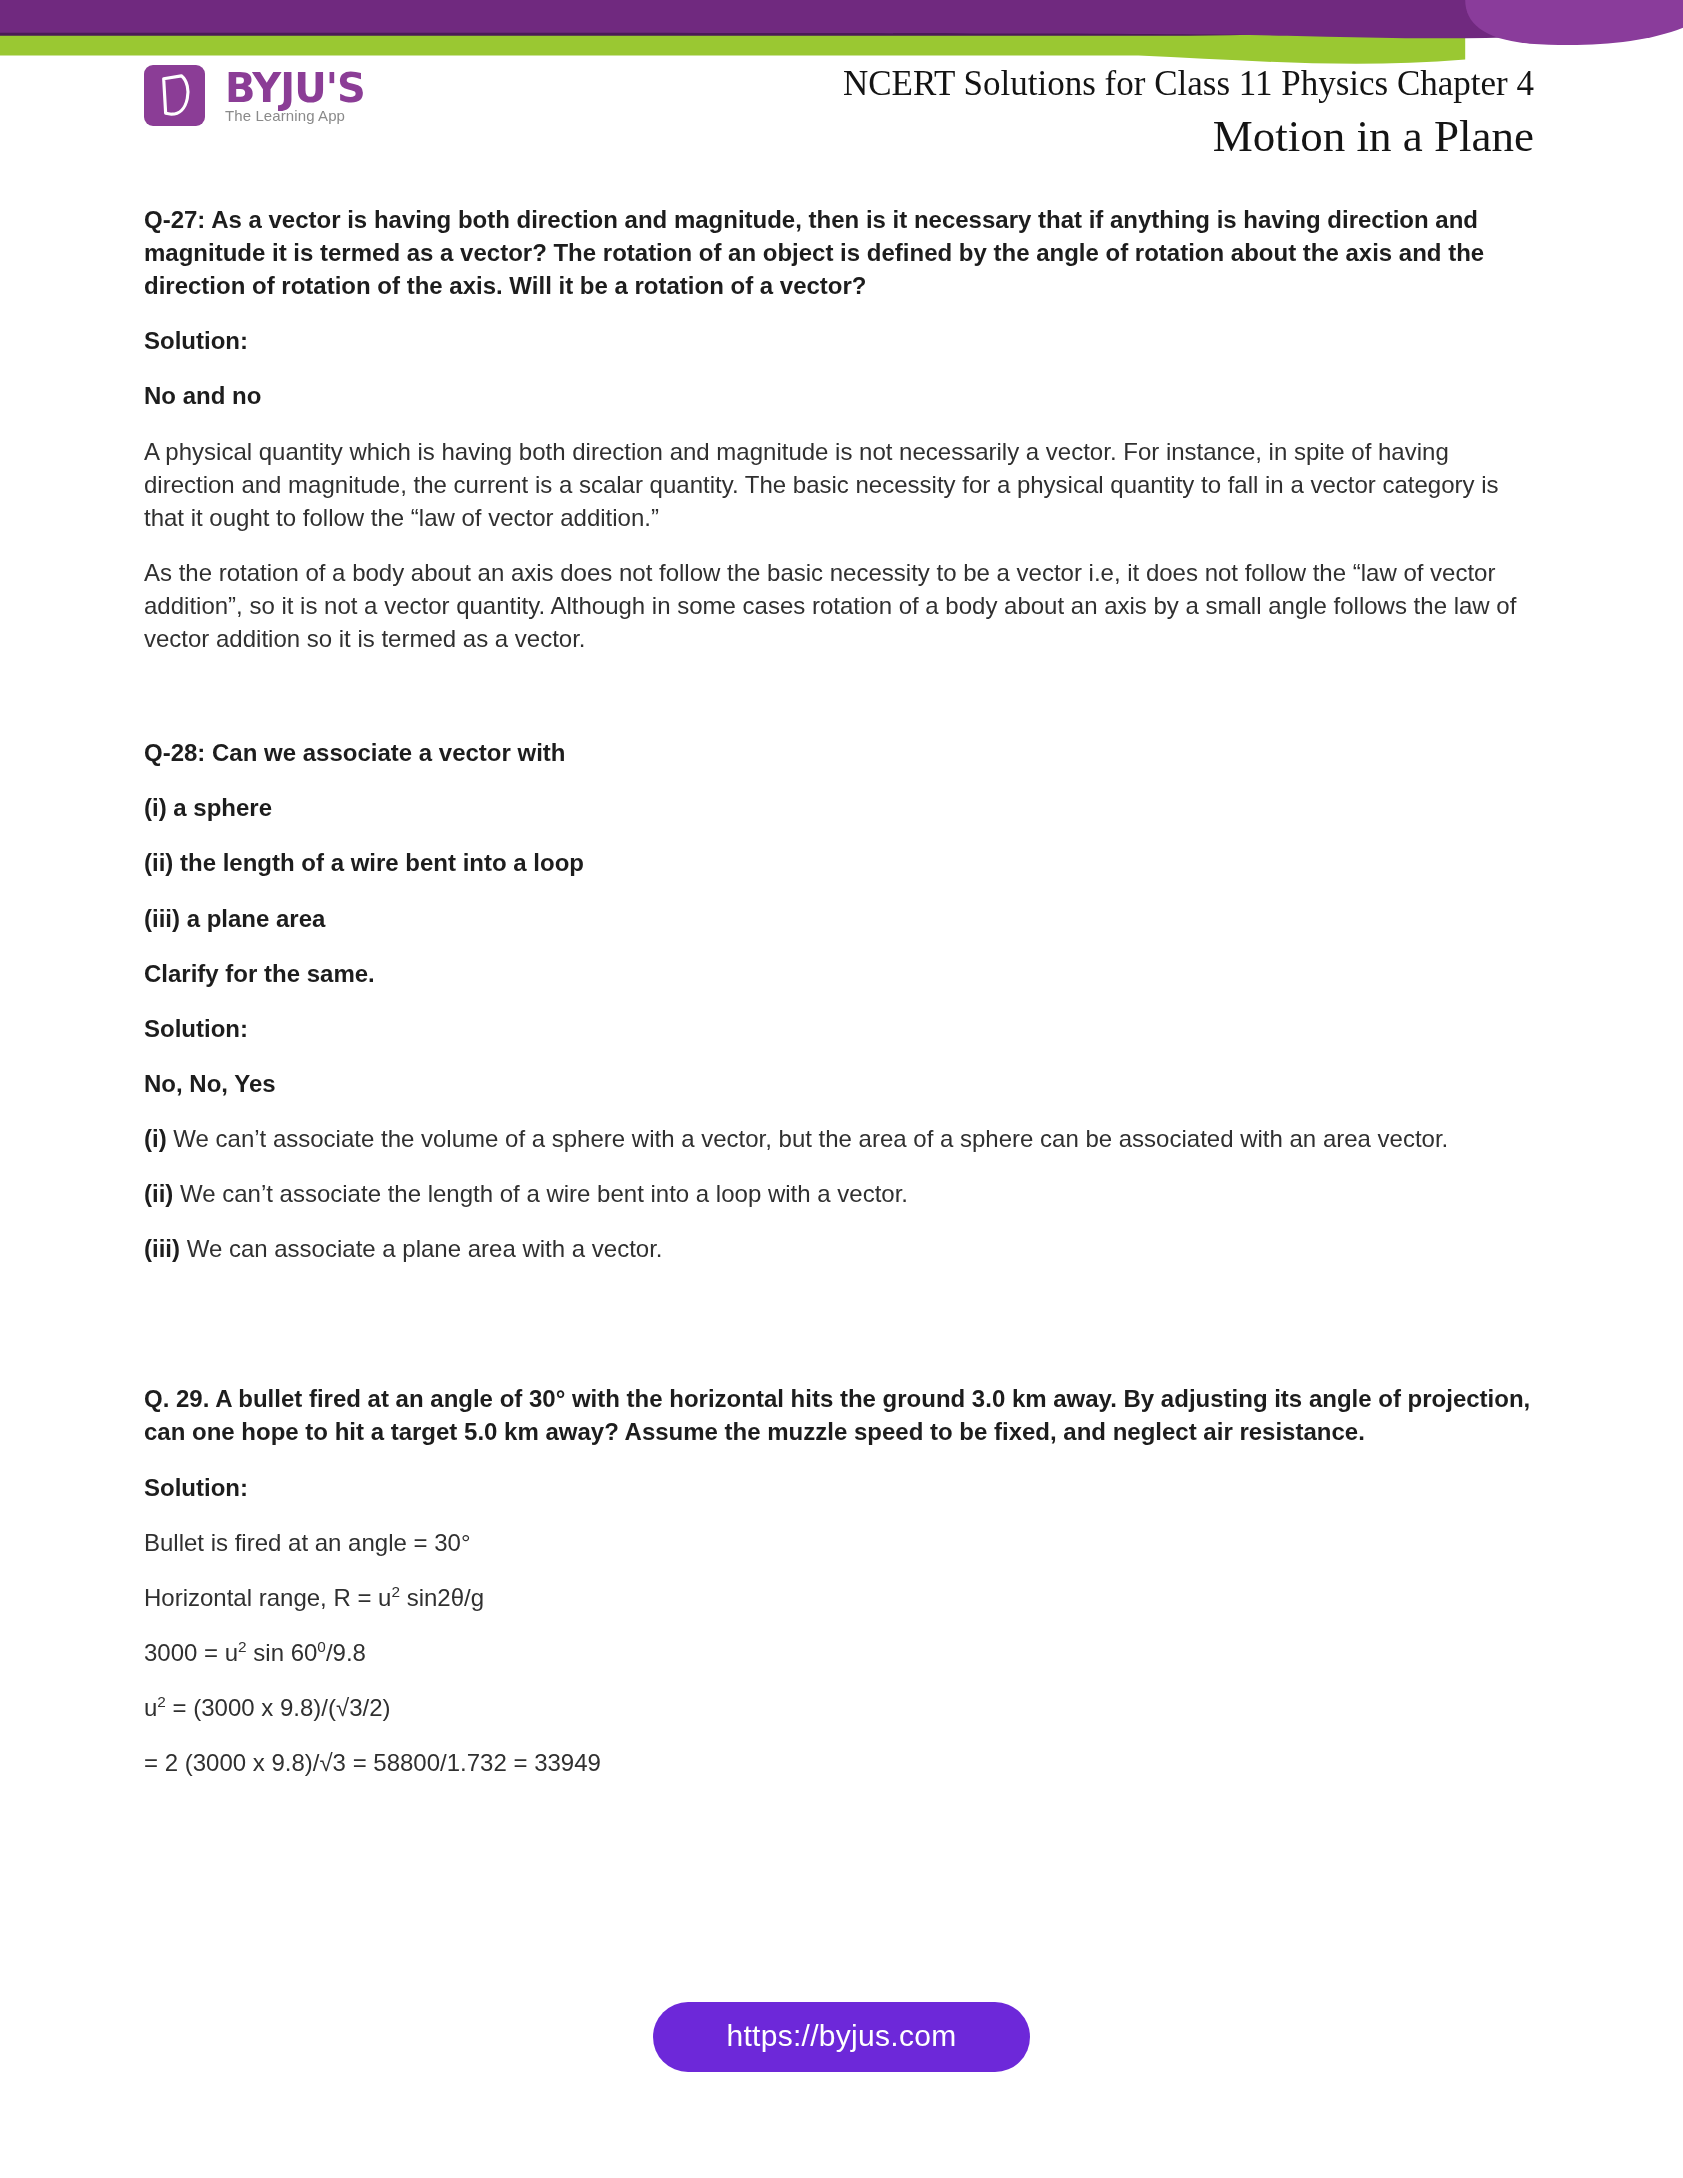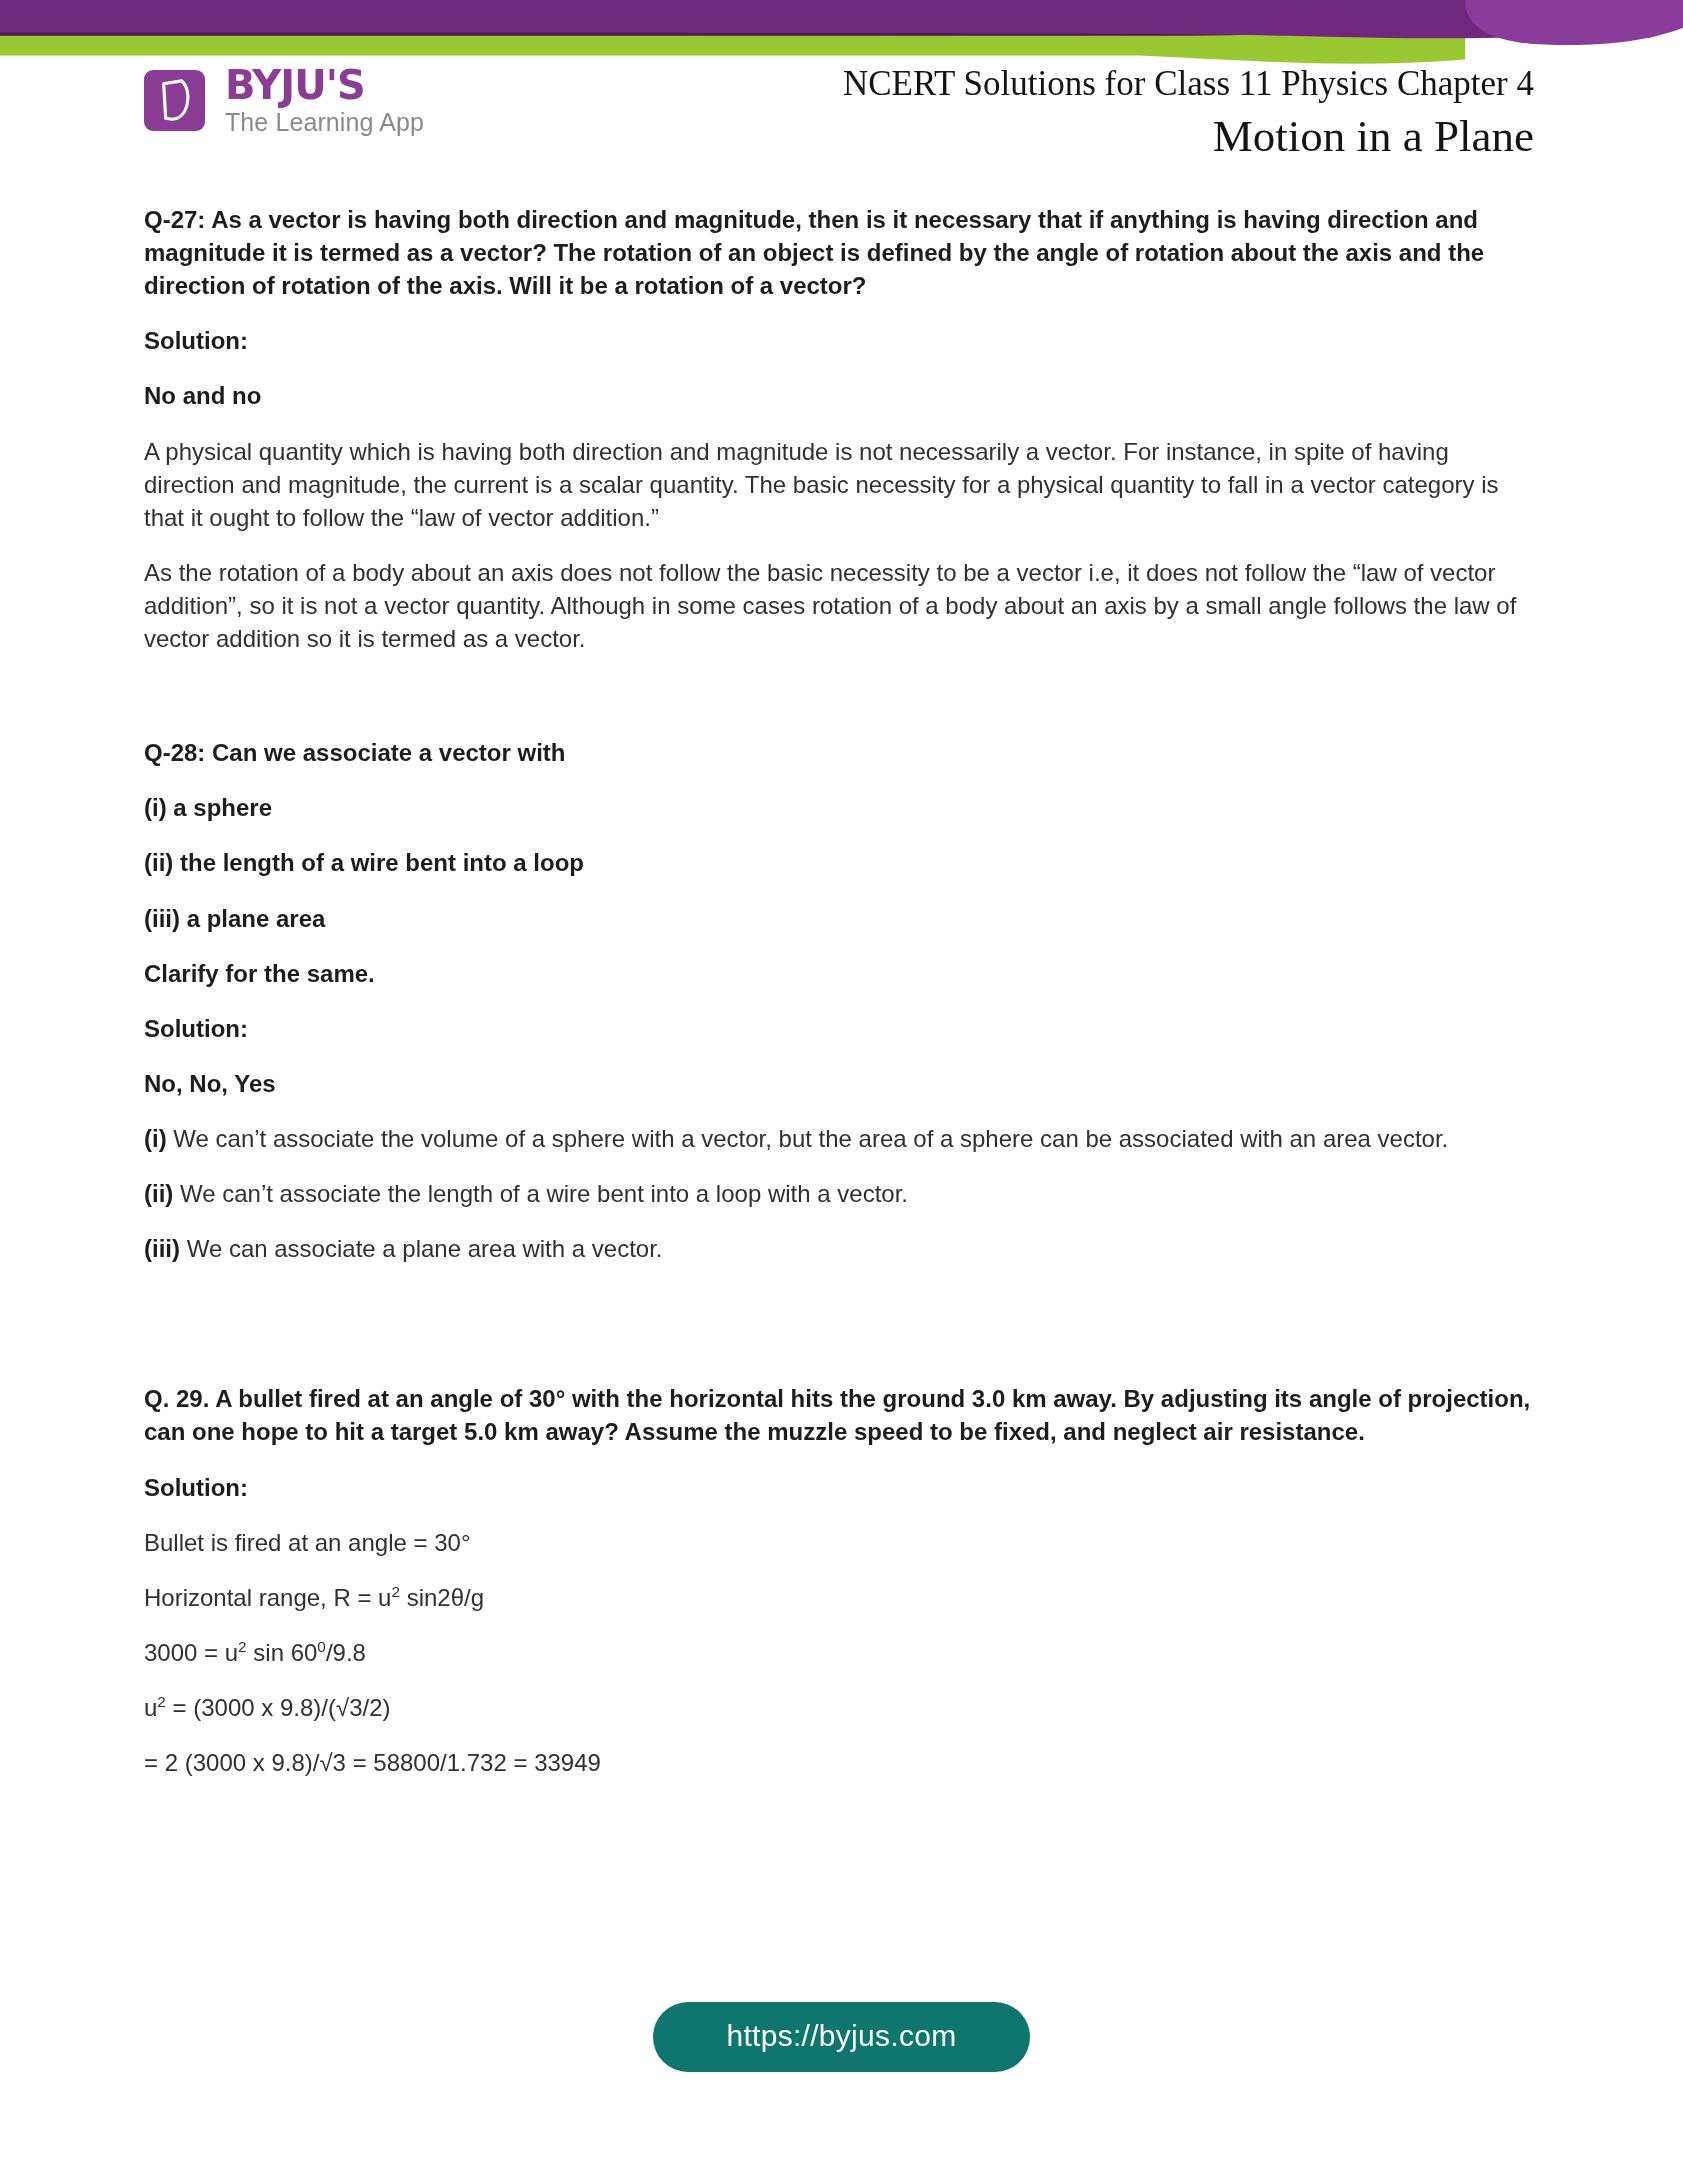--- a/index.html
+++ b/index.html
@@ -63,23 +63,22 @@
   .brand-name {
     font-family: "DejaVu Sans", sans-serif;
     font-weight: bold;
     font-size: 40px;
     letter-spacing: -1px;
     color: #8B3D96;
   }
 
   .brand-tagline {
     font-family: "Liberation Sans", sans-serif;
-    font-size: 25px;
+    font-size: 15px;
     color: #8a8a8a;
-    margin-top: 5px;
     letter-spacing: 0.1px;
   }
 
   .doc-title {
     text-align: right;
     font-family: "Liberation Serif", serif;
     font-weight: normal;
     color: #141414;
     line-height: 1.30;
   }
@@ -116,21 +115,21 @@
   .footer {
     position: absolute;
     top: 2002px;
     left: 0;
     width: 1683px;
     display: flex;
     justify-content: center;
   }
 
   .url-pill {
-    background: #0f766e;
+    background: #6d28d9;
     color: #ffffff;
     font-size: 30px;
     letter-spacing: 0.3px;
     border-radius: 40px;
     padding: 17px 73px 19px;
     text-align: center;
     font-family: "Liberation Sans", sans-serif;
   }
 </style>
 </head>

